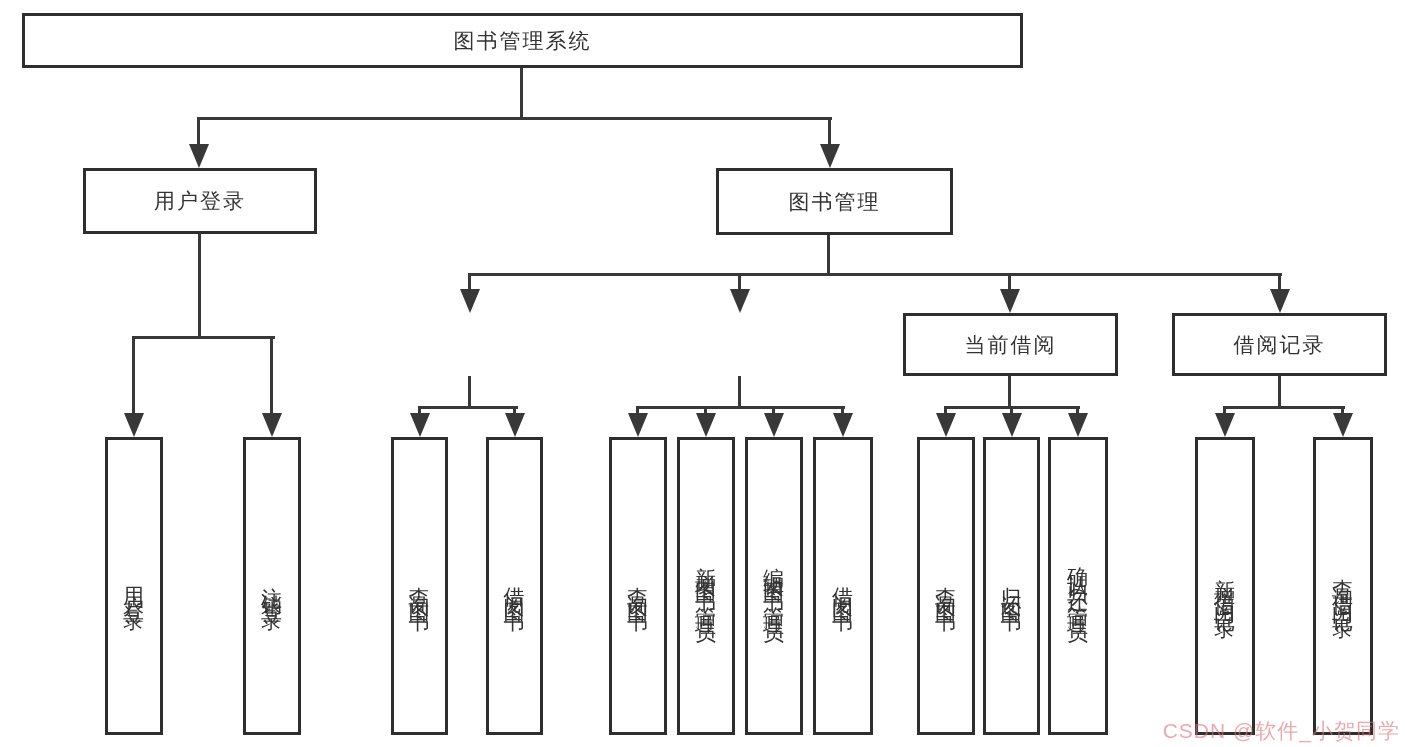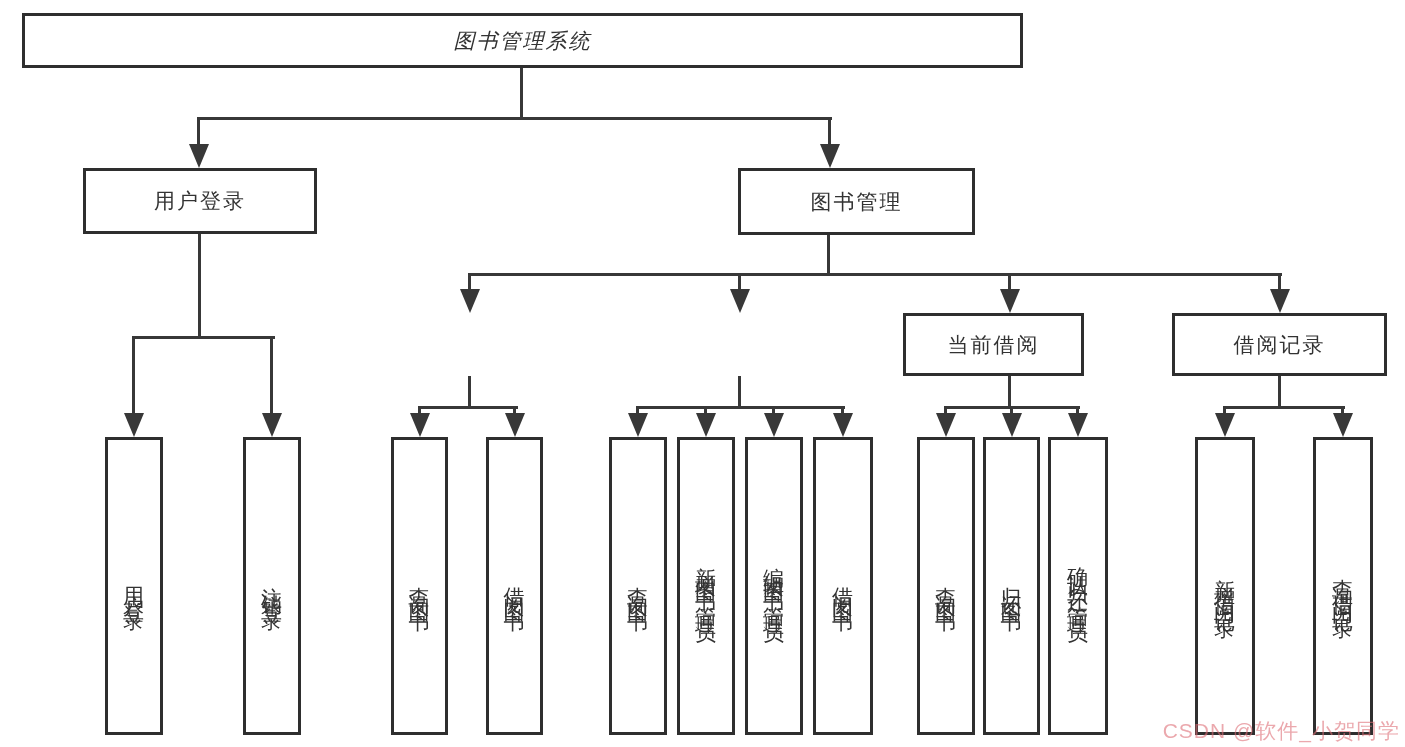--- a/index.html
+++ b/index.html
@@ -27,35 +27,35 @@
   .watermark{
     position:absolute;top:717px;right:5px;font-size:21px;letter-spacing:1px;
     color:rgba(222,110,118,0.60);white-space:nowrap;
   }
 </style>
 </head>
 <body>
 
 <div class="canvas">
 
-  <div class="box" style="left:22px;top:13px;width:1001px;height:55px;font-style:italic;">
+  <div class="box" style="left:22px;top:13px;width:1001px;height:55px;">
     <span>图书管理系统</span>
   </div>
 
   <div class="box" style="left:83px;top:168px;width:234px;height:66px;">
     <span>用户登录</span>
   </div>
 
-  <div class="box" style="left:738px;top:168px;width:237px;height:67px;">
+  <div class="box" style="left:716px;top:168px;width:237px;height:67px;">
     <span>图书管理</span>
   </div>
 
 
 
-  <div class="box" style="left:903px;top:313px;width:181px;height:63px;align-items:center;">
+  <div class="box" style="left:903px;top:313px;width:215px;height:63px;align-items:center;">
     <span>当前借阅</span>
   </div>
 
   <div class="box" style="left:1172px;top:313px;width:215px;height:63px;">
     <span>借阅记录</span>
   </div>
 
   <div class="box leaf" style="left:105px;top:437px;width:58px;height:298px;">
     <span>用户登录</span>
   </div>

